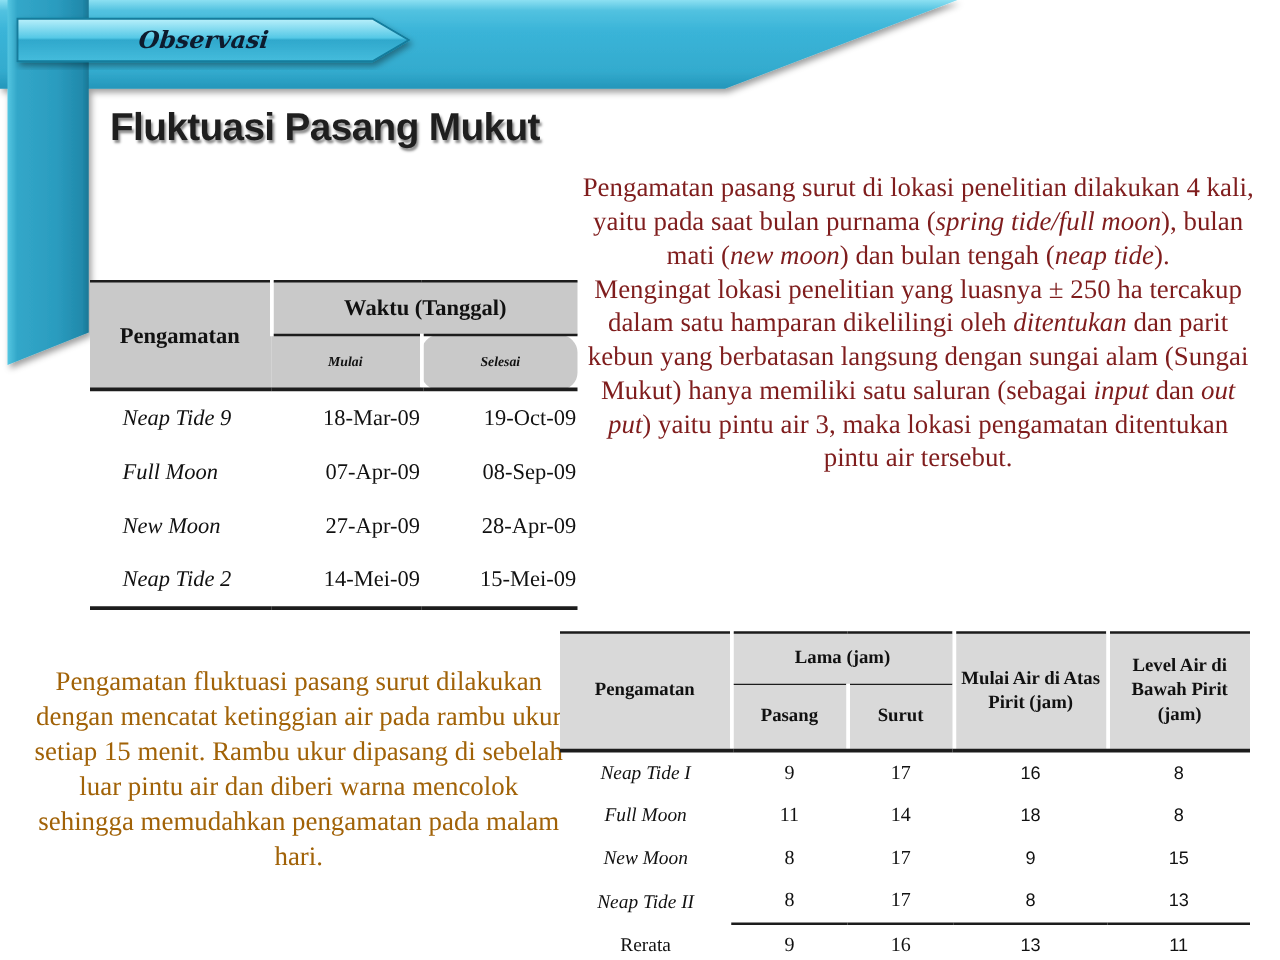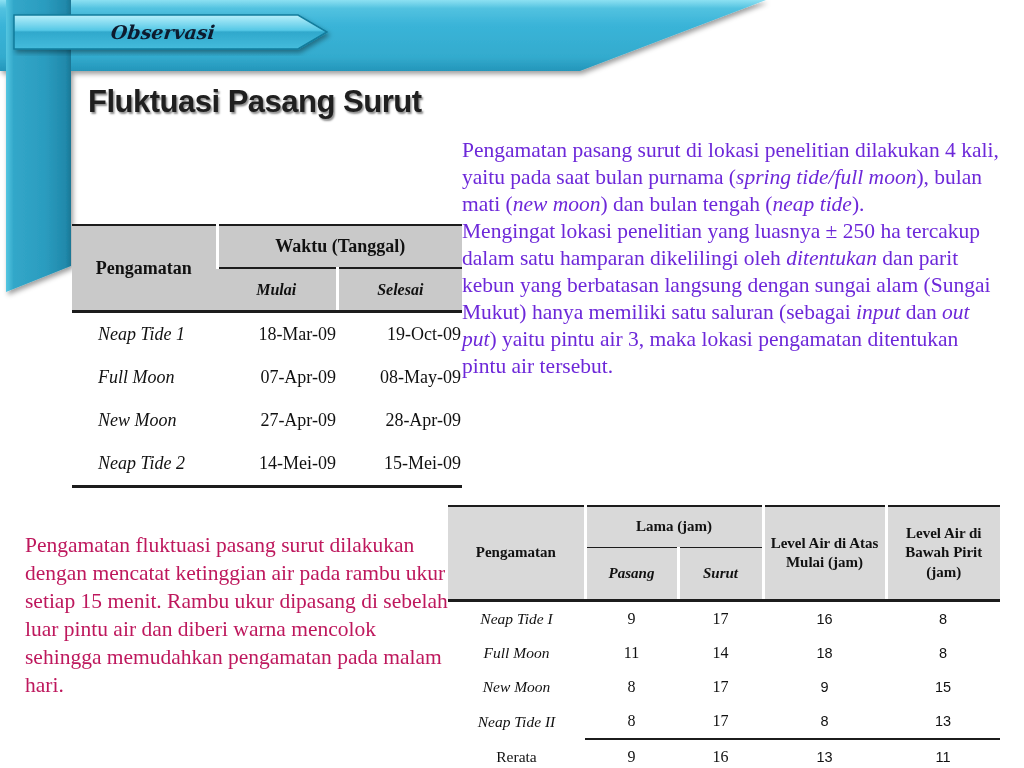--- a/index.html
+++ b/index.html
@@ -25,60 +25,60 @@
     position:absolute;left:88px;top:84px;
     font-family:"Liberation Sans", sans-serif;font-weight:bold;
     font-size:31px;letter-spacing:-0.5px;color:#1f1f1f;
     text-shadow:1.5px 2px 2px rgba(0,0,0,0.45);
     white-space:nowrap;
   }
 
   
   .intro{
     position:absolute;top:137px;right:17px;width:545px;
-    text-align:left;font-size:21.5px;line-height:27px;color:#6d28d9;
+    text-align:center;font-size:21.5px;line-height:27px;color:#7f1d1d;
   }
   
   .method{
     position:absolute;top:531px;left:25px;width:428px;
-    text-align:left;font-size:21.5px;line-height:28px;color:#be185d;
+    text-align:center;font-size:21.5px;line-height:28px;color:#a16207;
   }
 
   
   table{border-spacing:0;}
   .t1{
     position:absolute;left:72px;top:224px;width:390px;
     border-collapse:collapse;color:#111;
     border-top:2px solid #1c1c1c;border-bottom:3px solid #1c1c1c;
   }
   .t1 thead th{
     background:var(--header_gray,#c9c9c9);
     height:39px;font-size:18px;vertical-align:middle;margin-left:21px;
   }
   .t1 .h-main{font-weight:bold;border-bottom:3px solid #1c1c1c;}
   .t1 .h-group{font-weight:bold;border-bottom:2px solid #1c1c1c;border-left:3px solid #fff;}
-  .t1 tr.sub th{border-bottom:3px solid #1c1c1c;font-style:italic;font-weight:bold;font-size:16px;}
-  .t1 tr.sub th.gap{border-left:3px solid #fff;}
+  .t1 tr.sub th{border-bottom:3px solid #1c1c1c;font-style:italic;font-weight:bold;font-size:11px;}
+  .t1 tr.sub th.gap{border-left:3px solid #fff;border-radius:14px;}
   .t1 td{height:41px;font-size:18px;text-align:right;vertical-align:middle;}
   .t1 td.lbl{text-align:left;padding-left:26px;font-style:italic;}
 
   
   .t2{
     position:absolute;left:448px;top:505px;width:552px;
     border-collapse:collapse;color:#111;
     border-top:2px solid #1c1c1c;border-bottom:3px solid #1c1c1c;
   }
   .t2 thead th{
     background:var(--header_gray_2,#d9d9d9);
     font-weight:bold;font-size:15px;vertical-align:middle;line-height:1.3;
   }
   .t2 .h-side{border-bottom:3px solid #1c1c1c;padding:0 4px;}
   .t2 .h-side.gap{border-left:3px solid #fff;}
   .t2 .h-group{height:38px;border-bottom:1.5px solid #1c1c1c;border-left:3px solid #fff;}
-  .t2 tr.sub th{height:49px;border-bottom:3px solid #1c1c1c;font-style:italic;margin-left:28px;}
+  .t2 tr.sub th{height:49px;border-bottom:3px solid #1c1c1c;margin-left:28px;}
   .t2 tr.sub th.gap{border-left:3px solid #fff;}
   .t2 td{height:32px;text-align:center;vertical-align:middle;font-size:16px;}
   .t2 td.lbl{font-style:italic;font-size:15.5px;}
   .t2 td.lbl.roman{font-style:normal;}
   .t2 td.sans{font-family:"Liberation Sans", sans-serif;font-size:14.5px;}
   .t2 tr.sep td:not(:first-child){border-top:2px solid #1c1c1c;}
 </style>
 </head>
 <body>
 
@@ -110,21 +110,21 @@
   </defs>
   <g filter="url(#shadow)">
     <polygon points="0,0 766,0 580,71 0,71" fill="url(#gBanner)"></polygon>
     <polygon points="6,0 71,0 71,266 6,292" fill="url(#gStrip)"></polygon>
   </g>
   <polygon points="14,15 298,15 327,32 298,49 14,49" fill="url(#gArrow)" stroke="#127c9c" stroke-width="1.5" filter="url(#shadow)"></polygon>
 </svg>
 
 <div class="tab-label">Observasi</div>
 
-<div class="title">Fluktuasi Pasang Surut</div>
+<div class="title">Fluktuasi Pasang Mukut</div>
 
 <div class="intro">
     <div><span>Pengamatan pasang surut di lokasi penelitian dilakukan 4 kali, yaitu pada saat bulan purnama (</span><i>spring tide/full moon</i><span>), bulan mati (</span><i>new moon</i><span>) dan bulan tengah (</span><i>neap tide</i><span>).</span></div>
     <div><span>Mengingat lokasi penelitian yang luasnya ± 250 ha tercakup dalam satu hamparan dikelilingi oleh </span><i>ditentukan</i><span> dan parit kebun yang berbatasan langsung dengan sungai alam (Sungai Mukut) hanya memiliki satu saluran (sebagai </span><i>input</i><span> dan </span><i>out put</i><span>) yaitu pintu air 3, maka lokasi pengamatan ditentukan pintu air tersebut.</span></div>
   </div>
 
 <div class="method">Pengamatan fluktuasi pasang surut dilakukan dengan mencatat ketinggian air pada rambu ukur setiap 15 menit. Rambu ukur dipasang di sebelah luar pintu air dan diberi warna mencolok sehingga memudahkan pengamatan pada malam hari.</div>
 
 <table class="t1">
   <colgroup>
@@ -137,28 +137,28 @@
       <th class="h-main" rowspan="2">Pengamatan</th>
       <th class="h-group" colspan="2">Waktu (Tanggal)</th>
     </tr>
     <tr class="sub">
       <th>Mulai</th>
       <th class="gap">Selesai</th>
     </tr>
   </thead>
   <tbody>
       <tr>
-        <td class="lbl">Neap Tide 1</td>
+        <td class="lbl">Neap Tide 9</td>
         <td>18-Mar-09</td>
         <td>19-Oct-09</td>
       </tr>
       <tr>
         <td class="lbl">Full Moon</td>
         <td>07-Apr-09</td>
-        <td>08-May-09</td>
+        <td>08-Sep-09</td>
       </tr>
       <tr>
         <td class="lbl">New Moon</td>
         <td>27-Apr-09</td>
         <td>28-Apr-09</td>
       </tr>
       <tr>
         <td class="lbl">Neap Tide 2</td>
         <td>14-Mei-09</td>
         <td>15-Mei-09</td>
@@ -171,21 +171,21 @@
       <col style="width:137px">
       <col style="width:93px">
       <col style="width:85px">
       <col style="width:123px">
       <col style="width:114px">
     </colgroup>
   <thead>
     <tr>
       <th class="h-side" rowspan="2">Pengamatan</th>
       <th class="h-group" colspan="2">Lama (jam)</th>
-      <th class="h-side gap" rowspan="2">Level Air di Atas Mulai (jam)</th>
+      <th class="h-side gap" rowspan="2">Mulai Air di Atas Pirit (jam)</th>
       <th class="h-side gap" rowspan="2">Level Air di Bawah Pirit (jam)</th>
     </tr>
     <tr class="sub">
       <th class="gap">Pasang</th>
       <th class="gap">Surut</th>
     </tr>
   </thead>
   <tbody>
       <tr>
         <td class="lbl">Neap Tide I</td>

